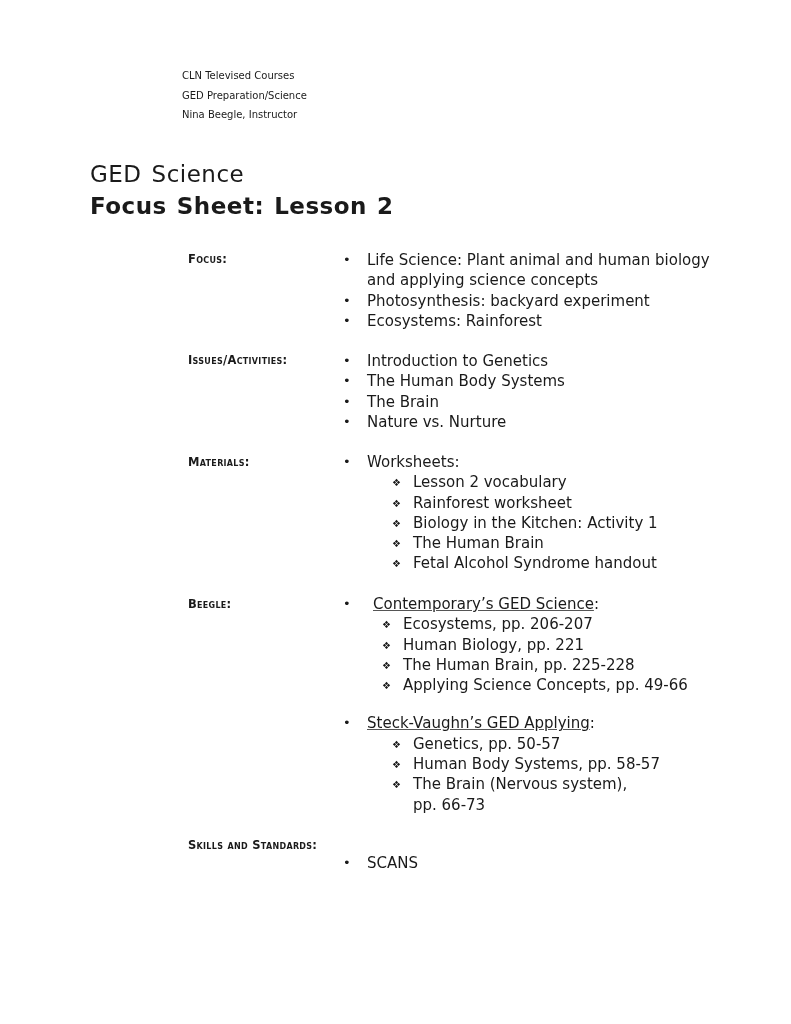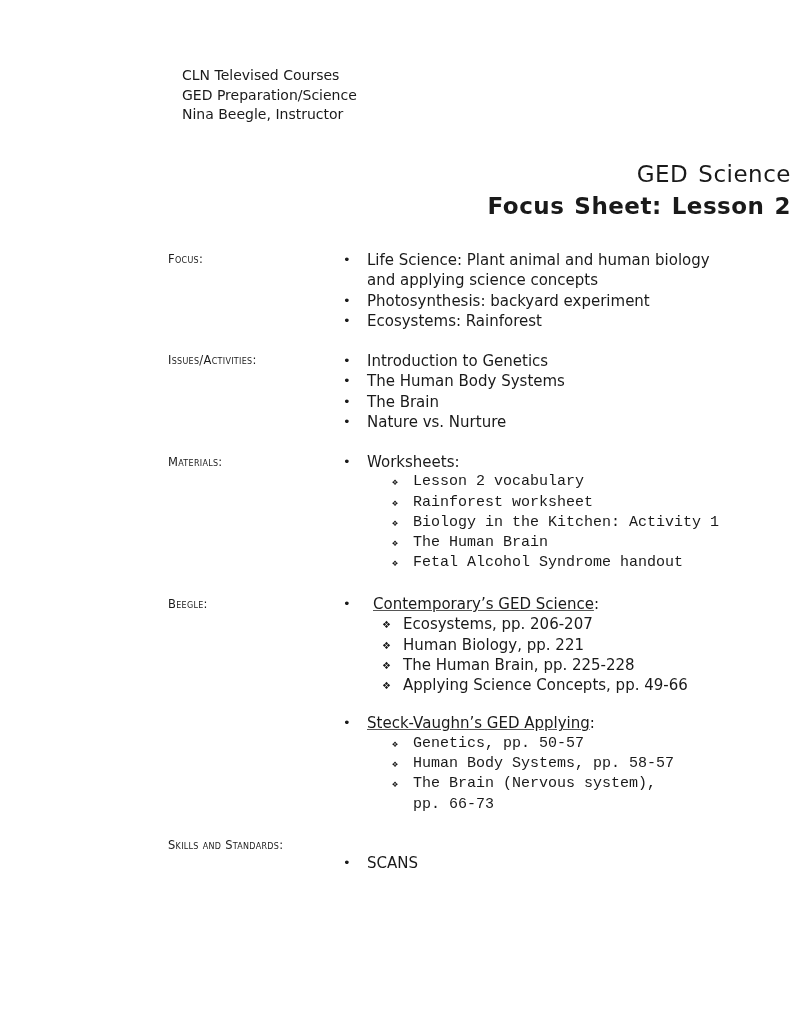--- a/index.html
+++ b/index.html
@@ -1,32 +1,32 @@
 <!DOCTYPE html>
 <html><head>
 <meta charset="utf-8">
 <style>
   html, body { margin: 0; padding: 0; background: #ffffff; }
   body {
     width: 791px; height: 1024px; position: relative; overflow: hidden;
     font-family: "DejaVu Sans", sans-serif; color: #1a1a1a;
   }
-  .header { position: absolute; left: 182px; top: 66px; font-size: 14px; line-height: 19.5px; }
-  .title { position: absolute; left: 0; width: 791px; top: 158px; text-align: right; font-size: 23px; line-height: 32px; }
+  .header { position: absolute; left: 182px; top: 66px; font-size: 10px; line-height: 19.5px; }
+  .title { position: absolute; left: 0; width: 791px; top: 158px; text-align: left; font-size: 23px; line-height: 32px; }
   .title .l1 { padding-left: 90px; letter-spacing: 0.5px; }
   .title .l2 { padding-left: 90px; letter-spacing: 0.5px; font-weight: bold; }
   .title .gap { display: inline-block; width: 10px; }
-  .label { position: absolute; left: 168px; font-size: 11.5px; font-variant: small-caps; letter-spacing: 0.3px; }
+  .label { position: absolute; left: 188px; font-size: 11.5px; font-variant: small-caps; letter-spacing: 0.3px; font-weight: bold; }
   .block { position: absolute; left: 340px; font-size: 15px; line-height: 20.3px; }
   .b1 { position: relative; padding-left: 27px; }
   .b1::before { content: "•"; position: absolute; left: 3px; top: 0; font-size: 13px; }
   .b2 { position: relative; padding-left: 26px; }
   .b2::before { content: "❖"; position: absolute; left: 5px; top: 1px; font-size: 10px; }
   .u { text-decoration: underline; text-decoration-color: #555; }
-  .indent1 { margin-left: 47px; font-family: Liberation Mono, monospace; }
+  .indent1 { margin-left: 47px; }
   .indent2 { margin-left: 37px; }
 </style>
 </head>
 <body>
 
 <div class="header">
   <div>CLN Televised Courses</div>
   <div>GED Preparation/Science</div>
   <div>Nina Beegle, Instructor</div>
 </div>

